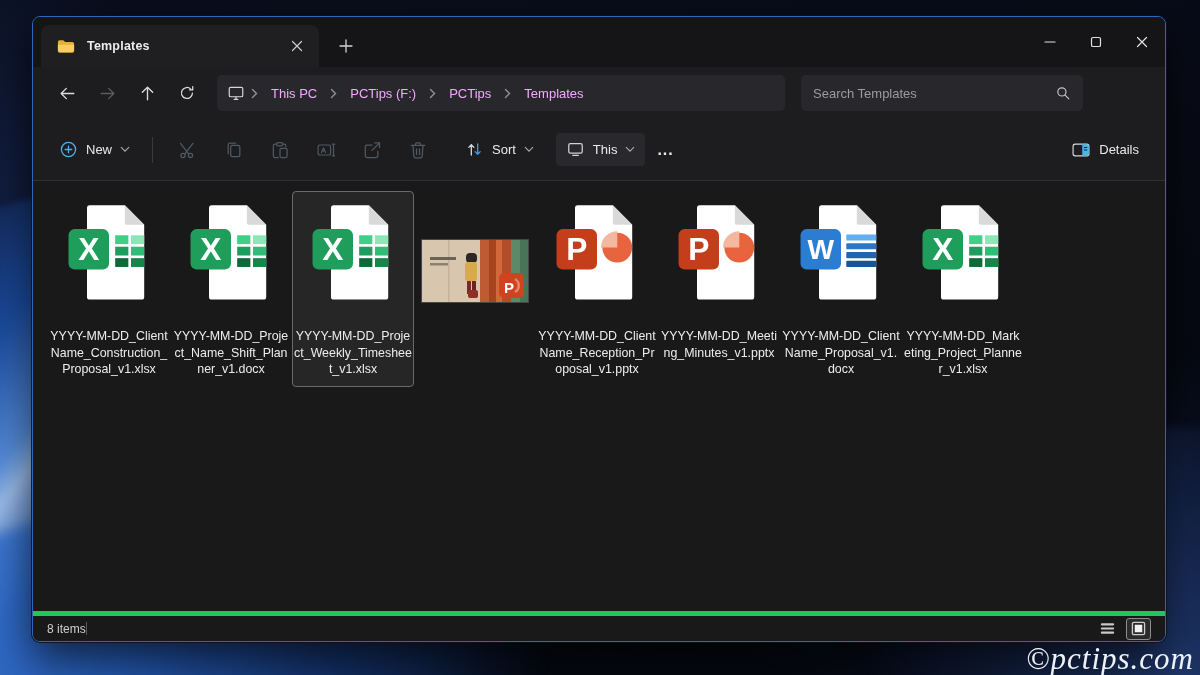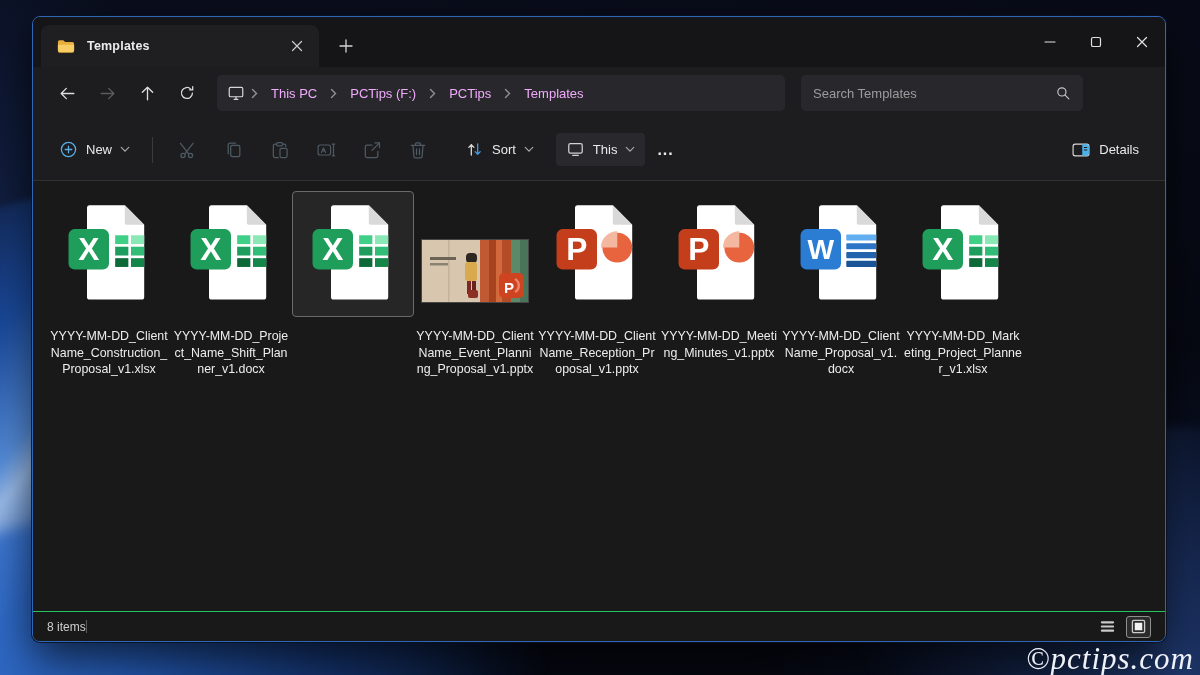--- a/index.html
+++ b/index.html
@@ -76,21 +76,21 @@
           padding:4px 2px 8px; border:1px solid transparent; border-radius:4px; flex:0 0 auto; }
   .tile.selected { background:rgba(255,255,255,.06); border-color:#6a6a6a; }
   .tile-icon { height:112px; width:100%; display:flex; align-items:center; justify-content:center; }
   .tile-icon.thumb { align-items:flex-end; padding-bottom:5px; }
   .thumb-frame { border:1px solid #474747; line-height:0; }
   .tile-name { margin-top:20px; font-size:12.4px; line-height:16.5px; color:#ededed;
                text-align:center; word-break:break-all; width:118px; }
 
   
   .statusbar { height:30px; background:#191919; display:flex; align-items:center; padding:0 14px;
-               gap:0; flex:0 0 auto; border-top:1px solid #22c55e; }
+               gap:0; flex:0 0 auto; border-top:5px solid #22c55e; }
   .status-count { color:#cfcfcf; font-size:12px; }
   .status-divider { width:1px; height:13px; background:#5a5a5a; }
   .status-right { margin-left:auto; display:flex; gap:6px; align-items:center; }
   .view-toggle { width:25px; height:22px; display:flex; align-items:center; justify-content:center;
                  border:1px solid transparent; border-radius:3px; color:#c9c9c9; }
   .view-toggle.active { border-color:#8f8f8f; background:#2b2b2b; }
 
   
   .watermark { position:absolute; right:6px; bottom:-2px; font-family:"Liberation Serif",serif;
                font-style:italic; font-size:31px; color:#eef1f8; letter-spacing:1px; }
@@ -359,20 +359,21 @@
               <rect x="57" y="37" width="15" height="10" fill="#3fcf87"></rect>
               <rect x="75" y="37" width="15" height="10" fill="#8ae8b6"></rect>
               <rect x="57" y="50" width="15" height="10" fill="#1d9e5f"></rect>
               <rect x="75" y="50" width="15" height="10" fill="#31bd77"></rect>
               <rect x="57" y="63" width="15" height="10" fill="#0d6a38"></rect>
               <rect x="75" y="63" width="15" height="10" fill="#15864a"></rect>
               <rect x="4" y="30" width="46" height="46" rx="7" fill="#1e9e5a"></rect>
               <text x="27" y="65" font-family="Liberation Sans,sans-serif" font-size="36" font-weight="bold" fill="#ffffff" text-anchor="middle">X</text>
             </svg>
           </div>
+          <div class="tile-name">YYYY-MM-DD_Project_Weekly_Timesheet_v1.xlsx</div>
         </div>
         <div class="tile">
           <div class="tile-icon thumb">
             <span class="thumb-frame"><svg viewBox="0 0 106 62" width="106" height="62">
                 <rect width="106" height="62" fill="#d9c6ae"></rect>
                 <rect x="26" width="1.5" height="62" fill="#c7b299"></rect>
                 <rect x="58" width="9" height="62" fill="#c05a34"></rect>
                 <rect x="67" width="7" height="62" fill="#a8431f"></rect>
                 <rect x="74" width="6" height="62" fill="#d2693c"></rect>
                 <rect x="80" width="9" height="62" fill="#b44c28"></rect>
@@ -385,21 +386,20 @@
                 <rect x="45" y="41" width="4" height="13" fill="#7a2a22"></rect>
                 <rect x="50" y="41" width="4" height="13" fill="#6b241d"></rect>
                 <rect x="46" y="50" width="10" height="8" rx="2" fill="#8c2f24"></rect>
                 <g>
                   <rect x="77" y="33" width="25" height="25" rx="5" fill="#cf4420"></rect>
                   <path d="M93 39a7.5 7.5 0 0 1 0 13" stroke="#e8846a" stroke-width="2.5" fill="none"></path>
                   <text x="87" y="53" font-family="Liberation Sans,sans-serif" font-size="15" font-weight="bold" fill="#ffffff" text-anchor="middle">P</text>
                 </g>
               </svg></span>
           </div>
-          <div class="tile-name">YYYY-MM-DD_ClientName_Event_Planning_Proposal_v1.pptx</div>
         </div>
         <div class="tile">
           <div class="tile-icon">
             <svg class="page" viewBox="0 0 100 112" width="88" height="108">
               <path d="M28 3h40l22 22v82a3 3 0 0 1-3 3H28a3 3 0 0 1-3-3V6a3 3 0 0 1 3-3z" fill="#ffffff"></path>
               <path d="M68 3l22 22H70a2 2 0 0 1-2-2z" fill="#d9d9d9"></path>
               <circle cx="73" cy="51" r="17" fill="#e8643f"></circle>
               <path d="M73 51V32.5A18.5 18.5 0 0 0 54.5 51z" fill="#f4b8a0"></path>
               <rect x="4" y="30" width="46" height="46" rx="7" fill="#c43e1c"></rect>
               <text x="27" y="65" font-family="Liberation Sans,sans-serif" font-size="36" font-weight="bold" fill="#ffffff" text-anchor="middle">P</text>

